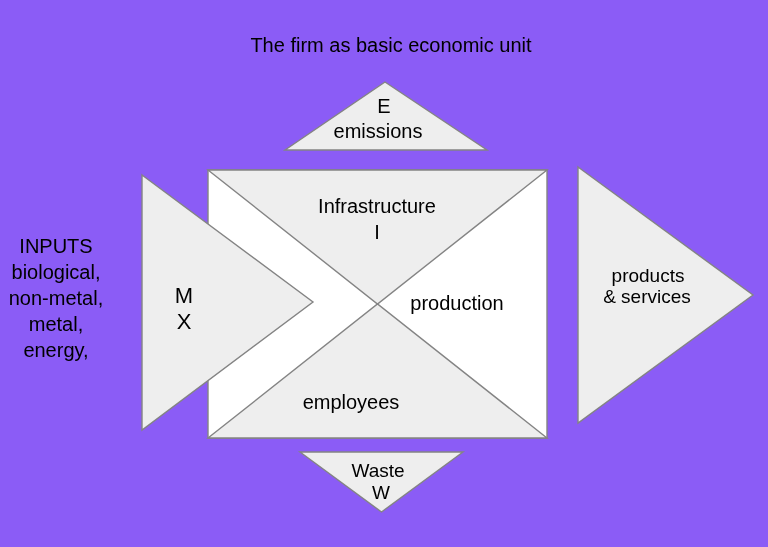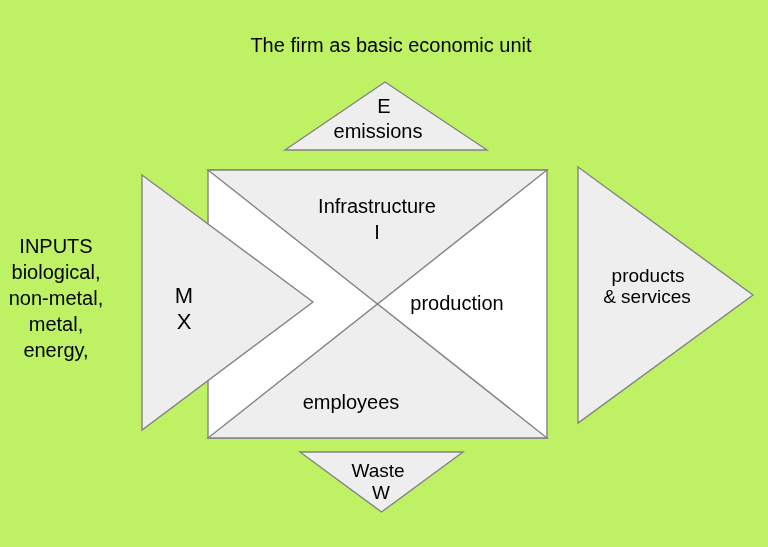--- a/index.html
+++ b/index.html
@@ -4,21 +4,21 @@
 <style>
   html, body {
     margin: 0;
     padding: 0;
     background: #ffffff;
   }
   .stage {
     position: relative;
     width: 768px;
     height: 547px;
-    background: #bef264;
+    background: #8b5cf6;
     overflow: hidden;
   }
   svg {
     display: block;
   }
   .shape {
     stroke: #848484;
     stroke-width: 1.4;
     stroke-linejoin: miter;
   }

